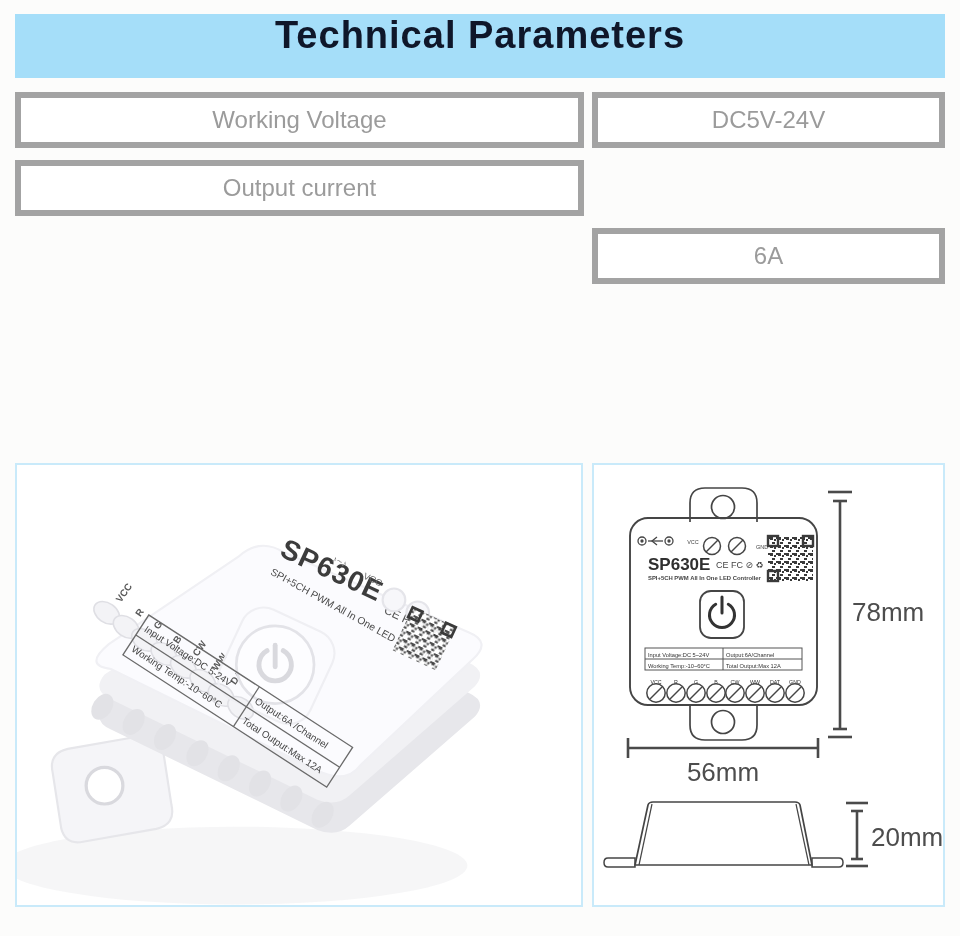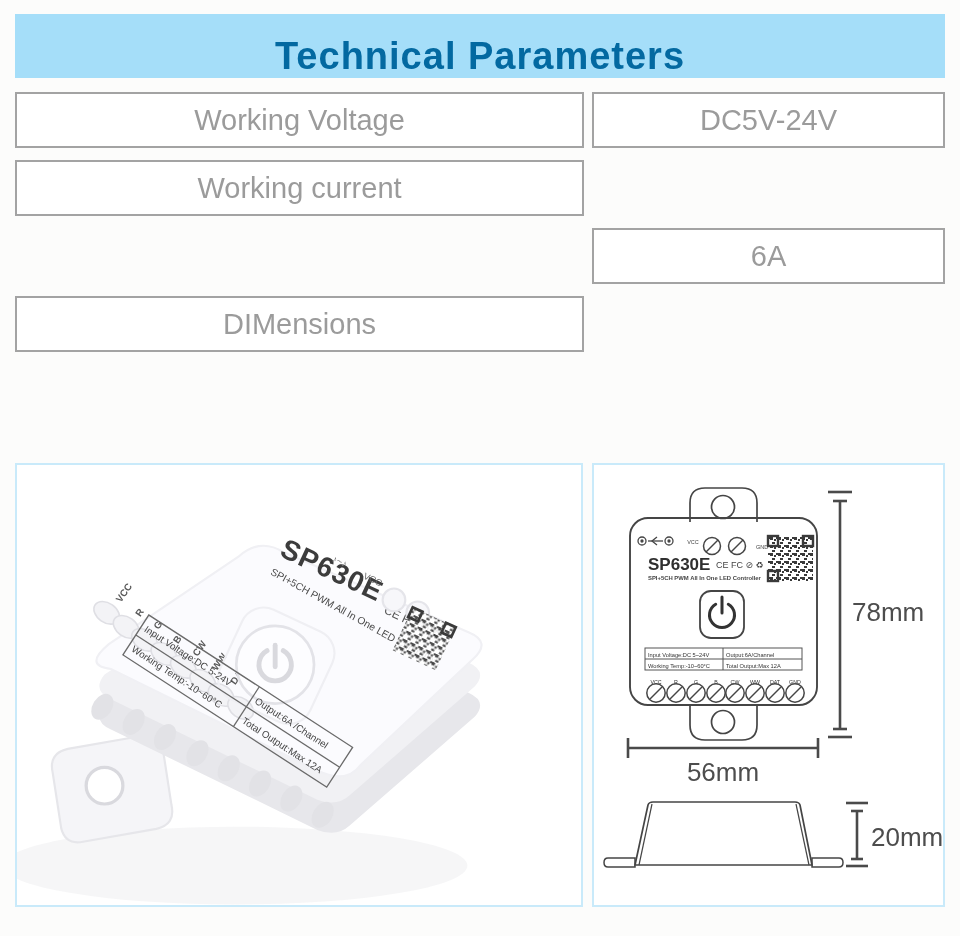--- a/index.html
+++ b/index.html
@@ -1,23 +1,23 @@
 <!DOCTYPE html>
 <html><head>
 <meta charset="utf-8">
 <style>
   html,body{margin:0;padding:0;background:#fcfcfb;}
   body{width:960px;height:936px;position:relative;font-family:"Liberation Sans","DejaVu Sans",sans-serif;}
   .page{position:absolute;inset:0;}
-  .banner{position:absolute;left:15px;width:930px;background:#a5def9;color:#0369a1;
-          display:flex;align-items:flex-end;justify-content:center;font-weight:bold;}
+  .banner{position:absolute;left:15px;width:930px;background:#a5def9;color:#0f172a;
+          display:flex;align-items:flex-start;justify-content:center;font-weight:bold;}
   .banner.tech{top:14px;height:64px;font-size:38px;letter-spacing:1px;}
   .banner.size{top:384px;height:66px;font-size:37px;}
-  .cell{position:absolute;background:#fff;border:2px solid #a3a3a3;box-sizing:border-box;
-        display:flex;align-items:center;justify-content:center;color:#9b9b9b;font-size:29px;text-align:center;}
+  .cell{position:absolute;background:#fff;border:6px solid #a3a3a3;box-sizing:border-box;
+        display:flex;align-items:center;justify-content:center;color:#9b9b9b;font-size:24px;text-align:center;}
   .cl{left:15px;width:569px;height:56px;}
   .cr{left:592px;width:353px;height:56px;}
   .r0{top:92px;} .r1{top:160px;} .r2{top:228px;} .r3{top:296px;}
   .imgbox{position:absolute;top:463px;height:444px;background:#fff;border:2px solid #c9eafa;box-sizing:border-box;overflow:hidden;}
   .imgbox.photo{left:15px;width:568px;}
   .imgbox.draw{left:592px;width:353px;}
   svg{display:block;}
   svg text{font-family:"Liberation Sans","DejaVu Sans",sans-serif;}
   .dim{fill:#4d4d4d;font-size:26px;}
   .ink{stroke:#454545;fill:none;}
@@ -31,27 +31,24 @@
     <span>Technical Parameters</span>
   </div>
 
   <div class="cell cl r0">
       <span>Working Voltage</span>
     </div>
   <div class="cell cr r0">
       <span>DC5V-24V</span>
     </div>
   <div class="cell cl r1">
-      <span>Working current</span>
+      <span>Output current</span>
     </div>
   <div class="cell cr r2">
       <span>6A</span>
-    </div>
-  <div class="cell cl r3">
-      <span>DIMensions</span>
     </div>
 
 
   <div class="imgbox photo">
     <svg width="564" height="440" viewBox="0 0 564 440">
       <defs>
         <pattern id="qrp" width="8" height="8" patternUnits="userSpaceOnUse">
           <rect width="8" height="8" fill="#ffffff"></rect>
           <rect x="0" y="0" width="3" height="3" fill="#3a3a3a"></rect>
           <rect x="4" y="2" width="2" height="2" fill="#3a3a3a"></rect>

